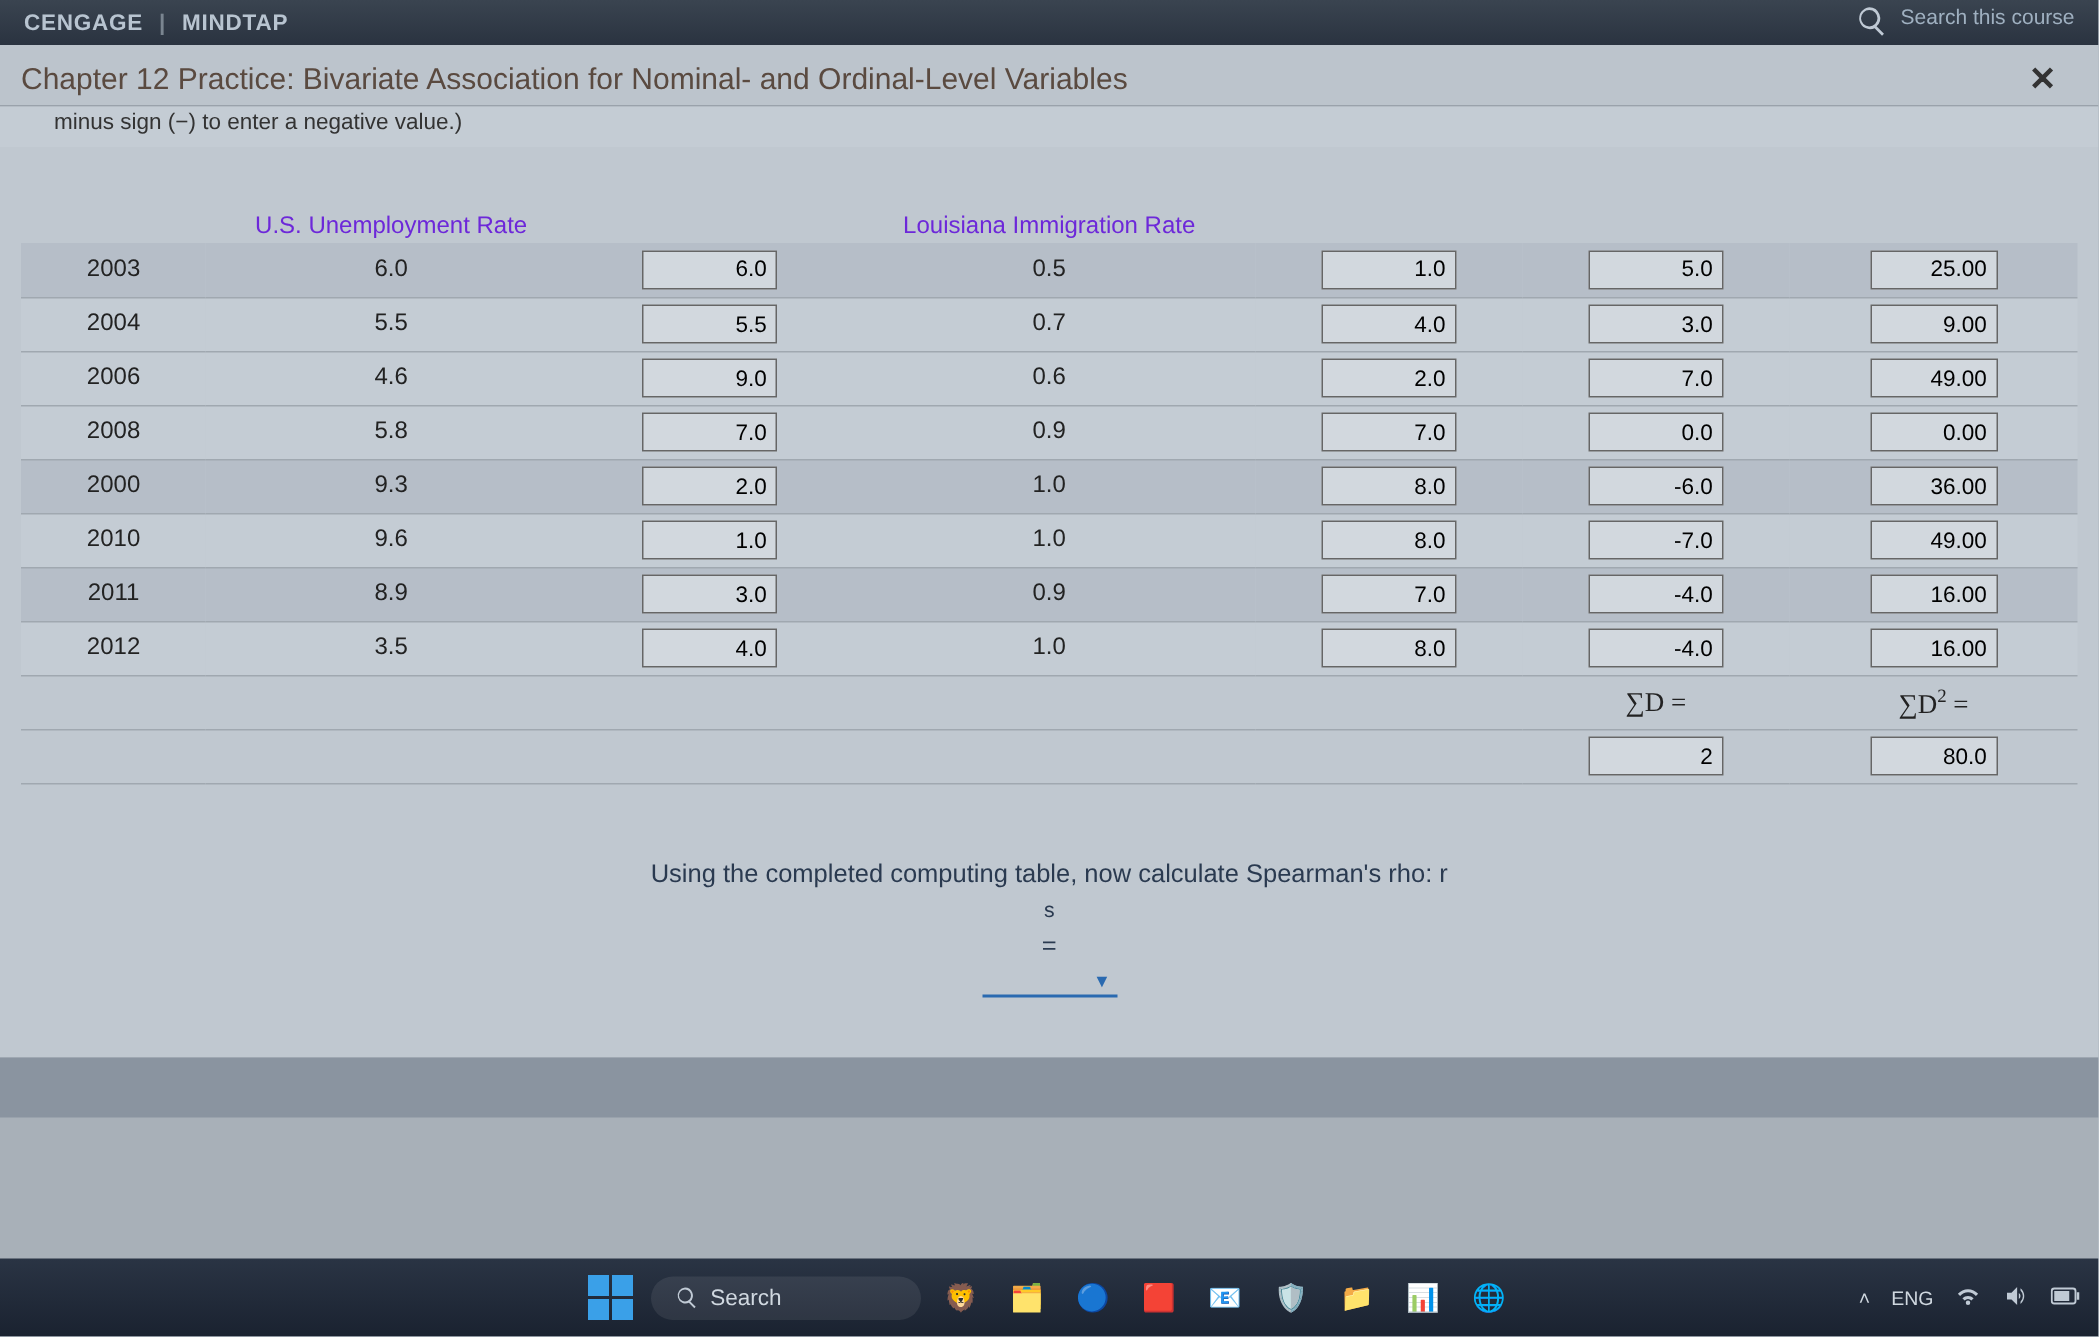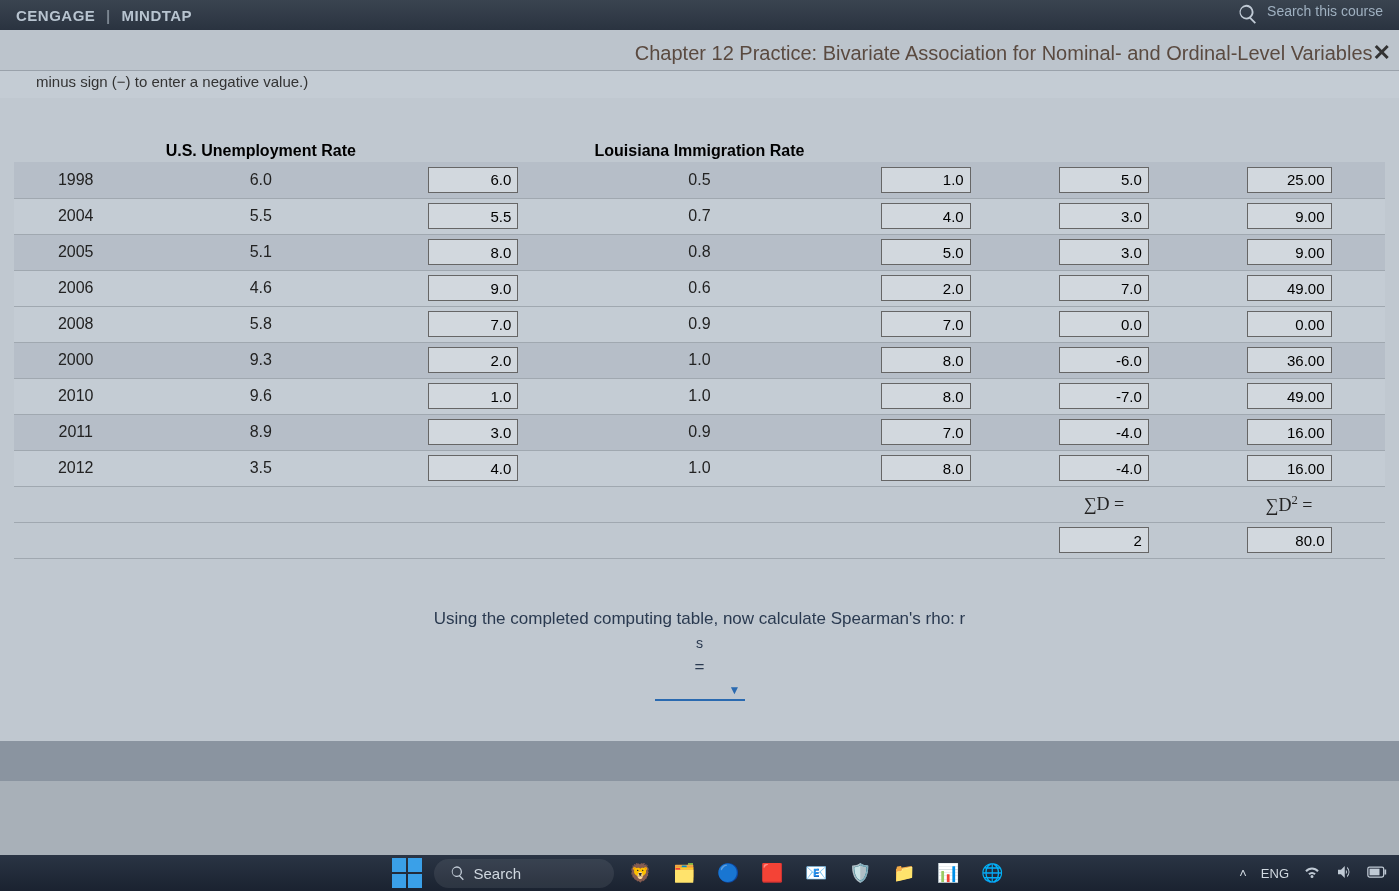--- a/index.html
+++ b/index.html
@@ -19,47 +19,47 @@
   justify-content: space-between;
   padding: 0 16px;
   color: #c0cad5;
 }
 .brand { font-size: 15px; font-weight: bold; letter-spacing: 0.5px; color: #b8c4d0; }
 .brand .sep { color: #7a8590; margin: 0 6px; }
 .search-course { display: flex; align-items: flex-start; gap: 8px; font-size: 14px; color: #9fb0c0; }
 .search-course .mag { font-size: 14px; }
 .chapter-bar {
   background: #bcc4cc;
-  padding: 10px 8px 4px 14px;
+  padding: 10px 28px 4px 14px;
   border-bottom: 1px solid #9aa2ab;
   display: flex;
-  justify-content: flex-end;
+  justify-content: space-between;
   align-items: center;
 }
 .chapter-title { color: #5a4a40; font-size: 20px; }
 .close-x { font-size: 22px; font-weight: bold; color: #333; cursor: pointer; }
 .hint-line {
   background: #c4ccd4;
   padding: 2px 36px 8px 36px;
   font-size: 15px;
   color: #333;
 }
 .content {
   padding: 40px 14px 20px 14px;
   background: #c0c8d0;
 }
 table.data {
   width: 100%;
   border-collapse: collapse;
   table-layout: fixed;
 }
 table.data th {
-  font-weight: bold;
+  font-weight: normal;
   font-size: 16px;
-  color: #000000;
+  color: #6d28d9;
   text-align: center;
   padding: 4px 6px;
   border-bottom: 2px solid #444;
   vertical-align: bottom;
 }
 table.data th.group { border-bottom: none; padding-bottom: 2px; }
 table.data td {
   text-align: center;
   padding: 4px 6px;
   font-size: 16px;
@@ -103,21 +103,21 @@
 .rho-blank .tri { color: #2a6ab0; font-size: 12px; }
 .bottom-space {
   height: 40px;
   background: #8a94a0;
 }
 .taskbar {
   position: absolute;
   bottom: 0;
   left: 0;
   right: 0;
-  height: 36px;
+  height: 52px;
   background: linear-gradient(180deg, #2a3444 0%, #1a2230 100%);
   display: flex;
   align-items: center;
   padding: 0 12px;
 }
 .taskbar .center { position:absolute; left:50%; transform:translateX(-50%); display: flex; align-items: center; gap: 10px; }
 .tb-icon {
   width: 34px; height: 34px;
   display: flex; align-items: center; justify-content: center;
   border-radius: 4px;
@@ -196,43 +196,34 @@
         <th class="group">U.S. Unemployment Rate</th>
         <th class="group"></th>
         <th class="group">Louisiana Immigration Rate</th>
         <th class="group"></th>
         <th class="group"></th>
         <th class="group"></th>
       </tr>
     </thead>
     <tbody id="table-body">
         <tr class="even">
-          <td>1998</td>
+          <td>2003</td>
           <td>6.0</td>
           <td><input class="cell-input" value="6.0" style=""></td>
           <td>0.5</td>
           <td><input class="cell-input" value="1.0" style=""></td>
           <td><input class="cell-input" value="5.0" style=""></td>
           <td><input class="cell-input wide" value="25.00" style=""></td>
         </tr>
         <tr class="odd">
           <td>2004</td>
           <td>5.5</td>
           <td><input class="cell-input" value="5.5" style=""></td>
           <td>0.7</td>
           <td><input class="cell-input" value="4.0" style=""></td>
-          <td><input class="cell-input" value="3.0" style=""></td>
-          <td><input class="cell-input wide" value="9.00" style=""></td>
-        </tr>
-        <tr class="even">
-          <td>2005</td>
-          <td>5.1</td>
-          <td><input class="cell-input" value="8.0" style=""></td>
-          <td>0.8</td>
-          <td><input class="cell-input" value="5.0" style=""></td>
           <td><input class="cell-input" value="3.0" style=""></td>
           <td><input class="cell-input wide" value="9.00" style=""></td>
         </tr>
         <tr class="odd">
           <td>2006</td>
           <td>4.6</td>
           <td><input class="cell-input" value="9.0" style=""></td>
           <td>0.6</td>
           <td><input class="cell-input" value="2.0" style=""></td>
           <td><input class="cell-input" value="7.0" style=""></td>

